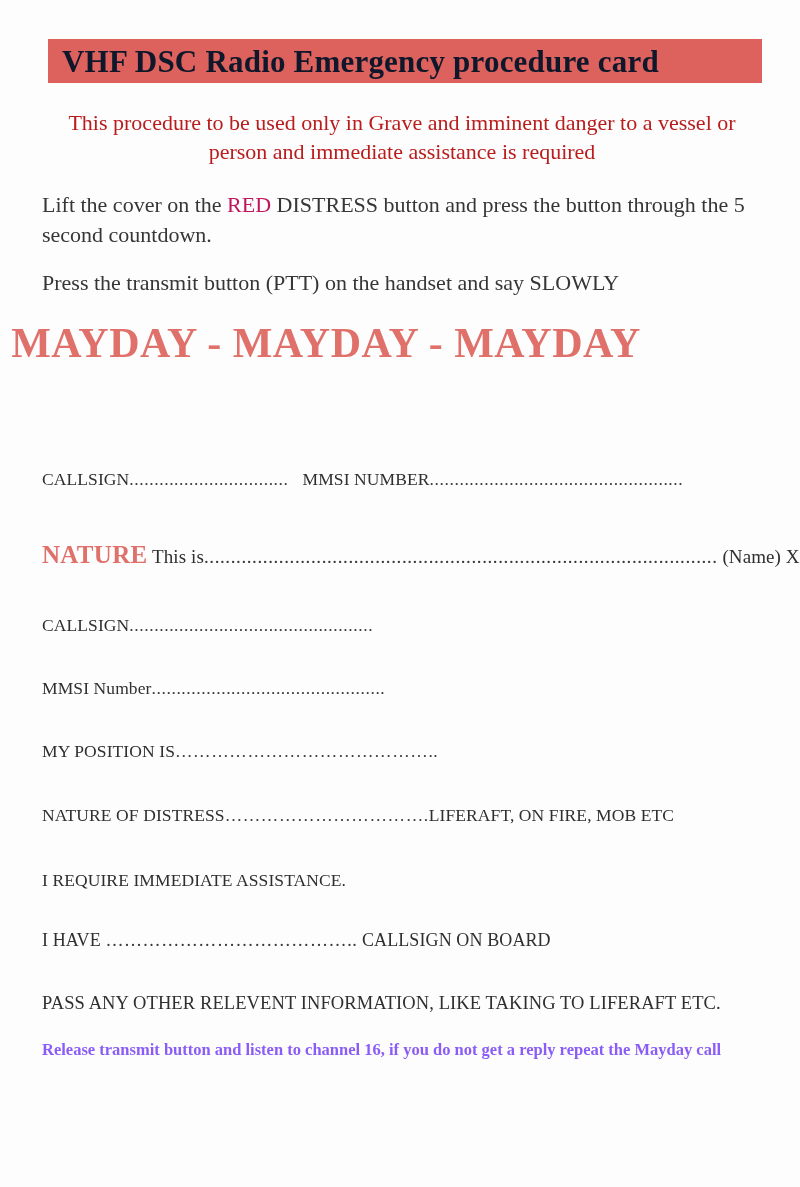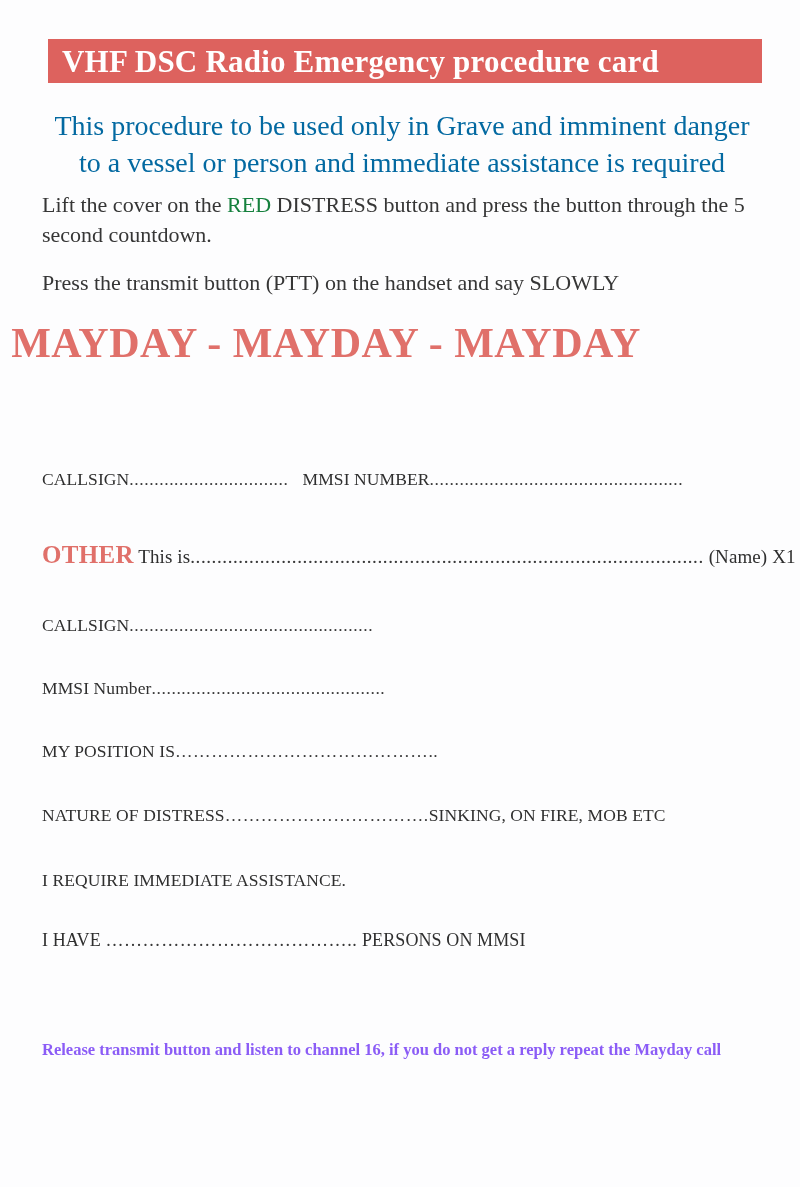--- a/index.html
+++ b/index.html
@@ -35,52 +35,52 @@
     background: #dd625e;
     display: flex;
     align-items: center;
     overflow: hidden;
   }
   .title-banner .title-text {
     font-family: "Liberation Serif", "DejaVu Serif", serif;
     font-weight: bold;
     font-size: 31px;
     letter-spacing: 0.2px;
-    color: #ffffff;
+    color: #0f172a;
     white-space: nowrap;
     padding-left: 14px;
     line-height: 1;
   }
 
   
   .intro {
     position: absolute;
     left: 42px;
     top: 108px;
     width: 720px;
     text-align: center;
-    font-size: 28px;
+    font-size: 22px;
     line-height: 1.32;
-    color: #0369a1;
+    color: #b91c1c;
   }
 
   
   .para {
     position: absolute;
     left: 42px;
     width: 716px;
     font-size: 22px;
     line-height: 1.36;
     color: #363636;
   }
   .para-lift { top: 190px; }
   .para-ptt  { top: 268px; }
 
   .red-word {
-    color: #15803d;
+    color: #be185d;
   }
 
   
   .mayday-heading {
     position: absolute;
     left: 0;
     top: 320px;
     width: 652px;
     text-align: center;
     font-size: 42px;
@@ -165,43 +165,44 @@
   <div class="para para-ptt">Press the transmit button (PTT) on the handset and say SLOWLY</div>
 
   <div class="mayday-heading">MAYDAY - MAYDAY - MAYDAY</div>
 
 
   <div class="line line-callsign1">
     <span>CALLSIGN</span><span class="dots">................................</span><span class="gap-sm"></span><span>MMSI NUMBER</span><span class="dots">...................................................</span>
   </div>
 
   <div class="line line-mayday2">
-    <span class="mayday-inline">OTHER</span><span> This is</span><span class="dots">................................................................................................</span><span> (Name) X1</span>
+    <span class="mayday-inline">NATURE</span><span> This is</span><span class="dots">................................................................................................</span><span> (Name) X1</span>
   </div>
 
   <div class="line line-mmsi2">
     <span>MMSI Number</span><span class="dots">...............................................</span>
   </div>
 
   <div class="line line-callsign2">
     <span>CALLSIGN</span><span class="dots">.................................................</span>
   </div>
 
   <div class="line line-position">
     <span>MY POSITION IS</span><span class="dots">……………………………………..</span>
   </div>
 
   <div class="line line-nature">
-    <span>NATURE OF DISTRESS</span><span class="dots">…………………………….</span><span>SINKING, ON FIRE, MOB ETC</span>
+    <span>NATURE OF DISTRESS</span><span class="dots">…………………………….</span><span>LIFERAFT, ON FIRE, MOB ETC</span>
   </div>
 
   <div class="line line-require">I REQUIRE IMMEDIATE ASSISTANCE.</div>
 
   <div class="line line-have">
-    <span>I HAVE </span><span class="dots">…………………………………..</span><span> PERSONS ON MMSI</span>
-  </div>
-
+    <span>I HAVE </span><span class="dots">…………………………………..</span><span> CALLSIGN ON BOARD</span>
+  </div>
+
+  <div class="line line-pass">PASS ANY OTHER RELEVENT INFORMATION, LIKE TAKING TO LIFERAFT ETC.</div>
 
   <div class="over-block">
     <div class="over-body">Release transmit button and listen to channel 16, if you do not get a reply repeat the Mayday call</div>
   </div>
 
 </div>
 
 </body></html>

